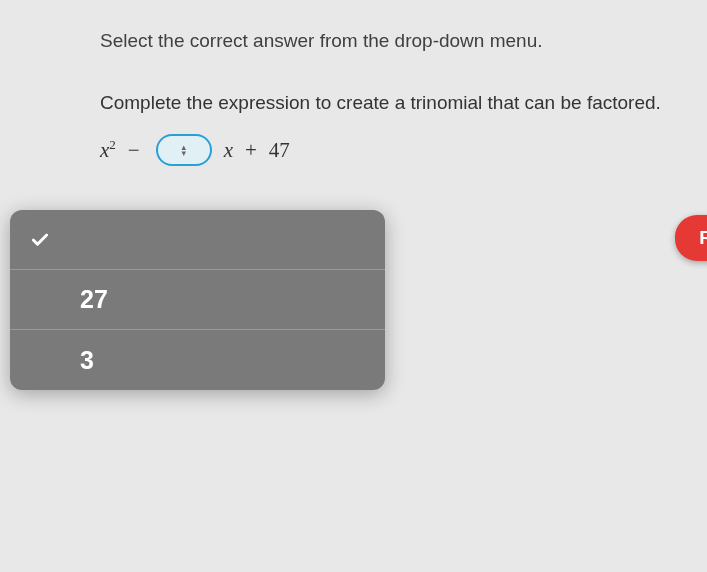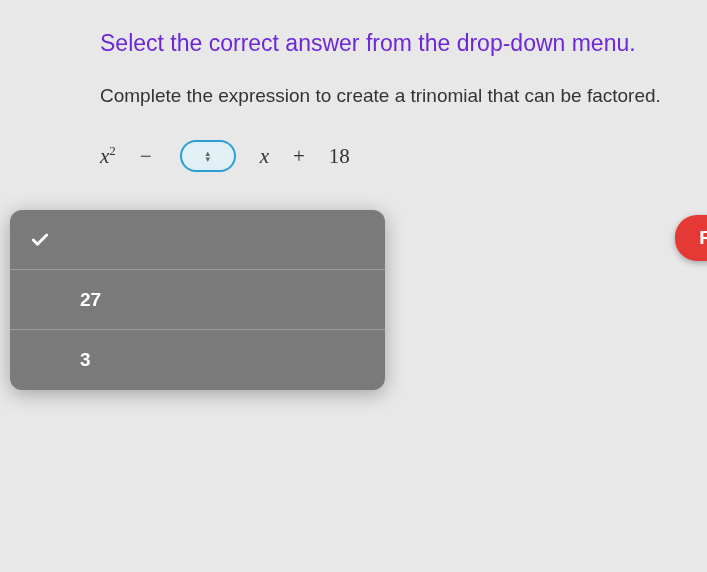--- a/index.html
+++ b/index.html
@@ -8,35 +8,35 @@
       background: #e8e8e8;
       width: 707px;
       height: 572px;
       position: relative;
       overflow: hidden;
     }
     .content {
       padding: 30px 0 0 100px;
     }
     .instruction {
-      font-size: 23px;
-      color: #6d28d9;
-      margin-bottom: 28px;
+      font-size: 19px;
+      color: #404040;
+      margin-bottom: 40px;
     }
     .sub-instruction {
       font-size: 19px;
       color: #333;
-      margin-bottom: 33px;
+      margin-bottom: 20px;
     }
     .expression {
       font-size: 21px;
       color: #333;
       display: flex;
       align-items: center;
-      gap: 20px;
+      gap: 8px;
       font-family: 'Times New Roman', serif;
       font-style: italic;
     }
     .expression .term {
       font-style: italic;
     }
     .expression .op {
       font-style: normal;
       margin: 0 4px;
     }
@@ -96,21 +96,21 @@
       display: flex;
       align-items: center;
       justify-content: flex-start;
     }
     .dropdown-row .check-col svg {
       width: 20px;
       height: 20px;
     }
     .dropdown-row .option-label {
       color: #fff;
-      font-size: 19px;
+      font-size: 25px;
       font-weight: bold;
       padding-left: 10px;
       font-family: Arial, Helvetica, sans-serif;
     }
     .dropdown-row.blank .option-label {
       min-height: 1px;
     }
     .red-btn {
       position: absolute;
       right: -30px;
@@ -134,21 +134,21 @@
     <span><span class="term">x</span><sup>2</sup></span>
     <span class="op">−</span>
     <span class="dropdown-pill">
       <span class="arrows">
         <span>▴</span>
           <span>▾</span>
       </span>
     </span>
     <span class="term">x</span>
     <span class="op">+</span>
-    <span class="num">18</span>
+    <span class="num">47</span>
   </div>
 </div>
 
 <div class="dropdown-menu">
   <div class="dropdown-row blank">
     <span class="check-col">
       <svg viewBox="0 0 24 24" fill="none" stroke="#fff" stroke-width="3.5" stroke-linecap="round" stroke-linejoin="round">
           <polyline points="4 12 9 17 20 6"></polyline>
         </svg>
     </span>

